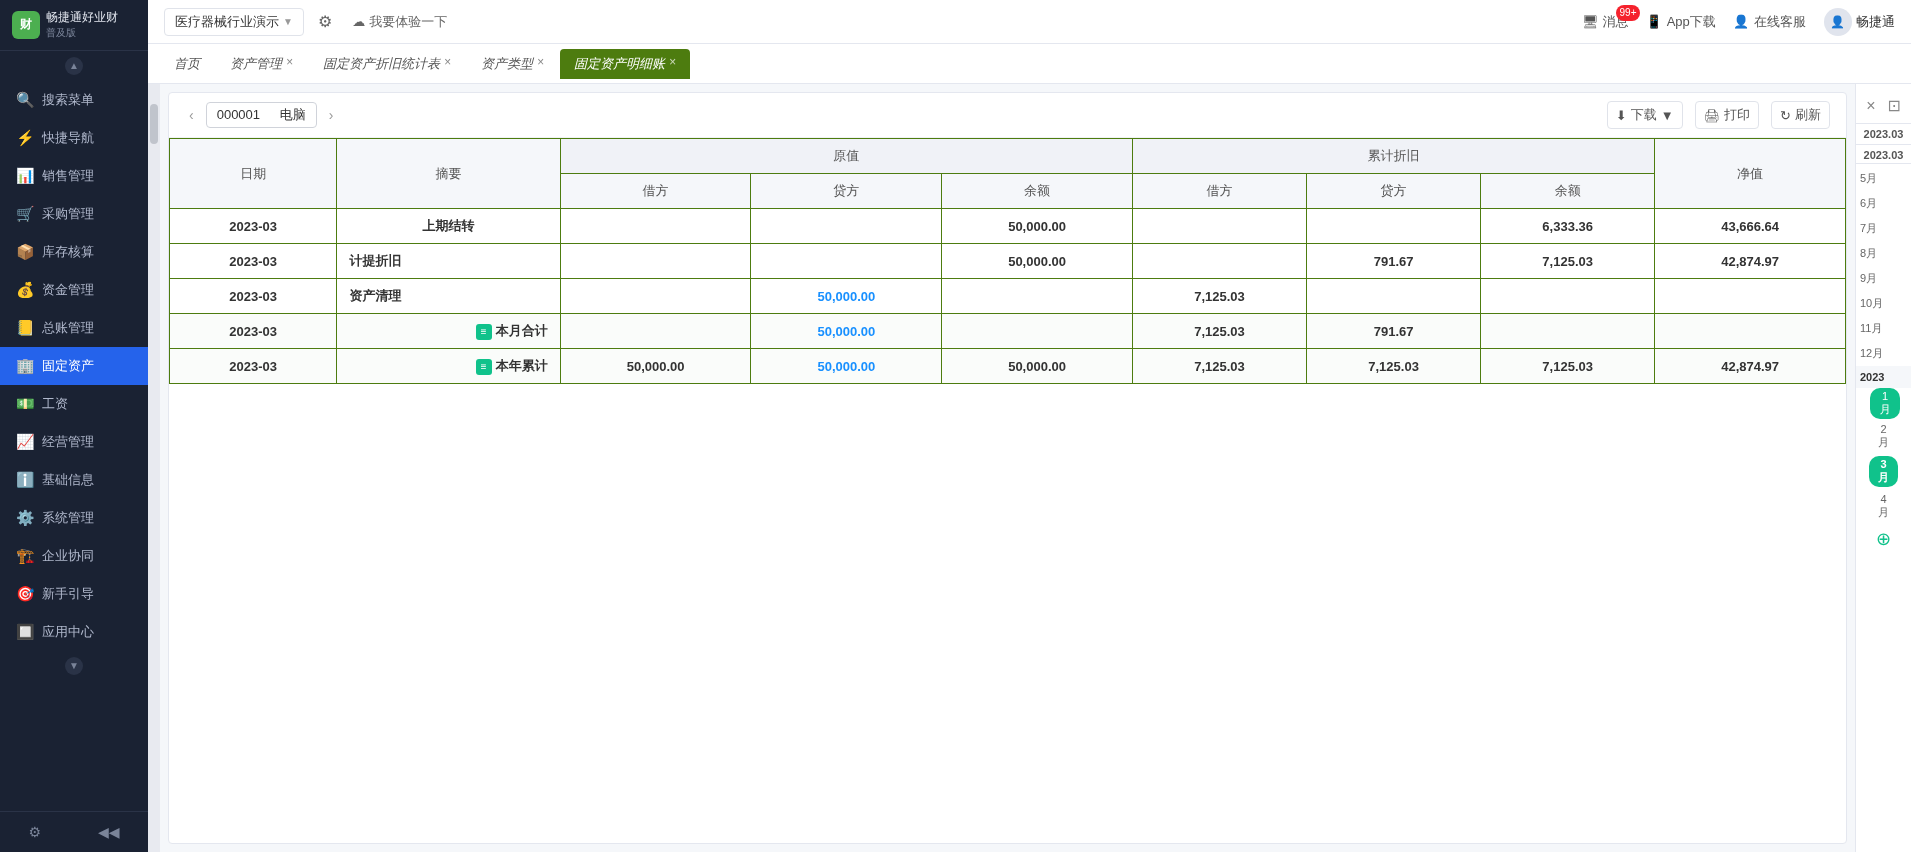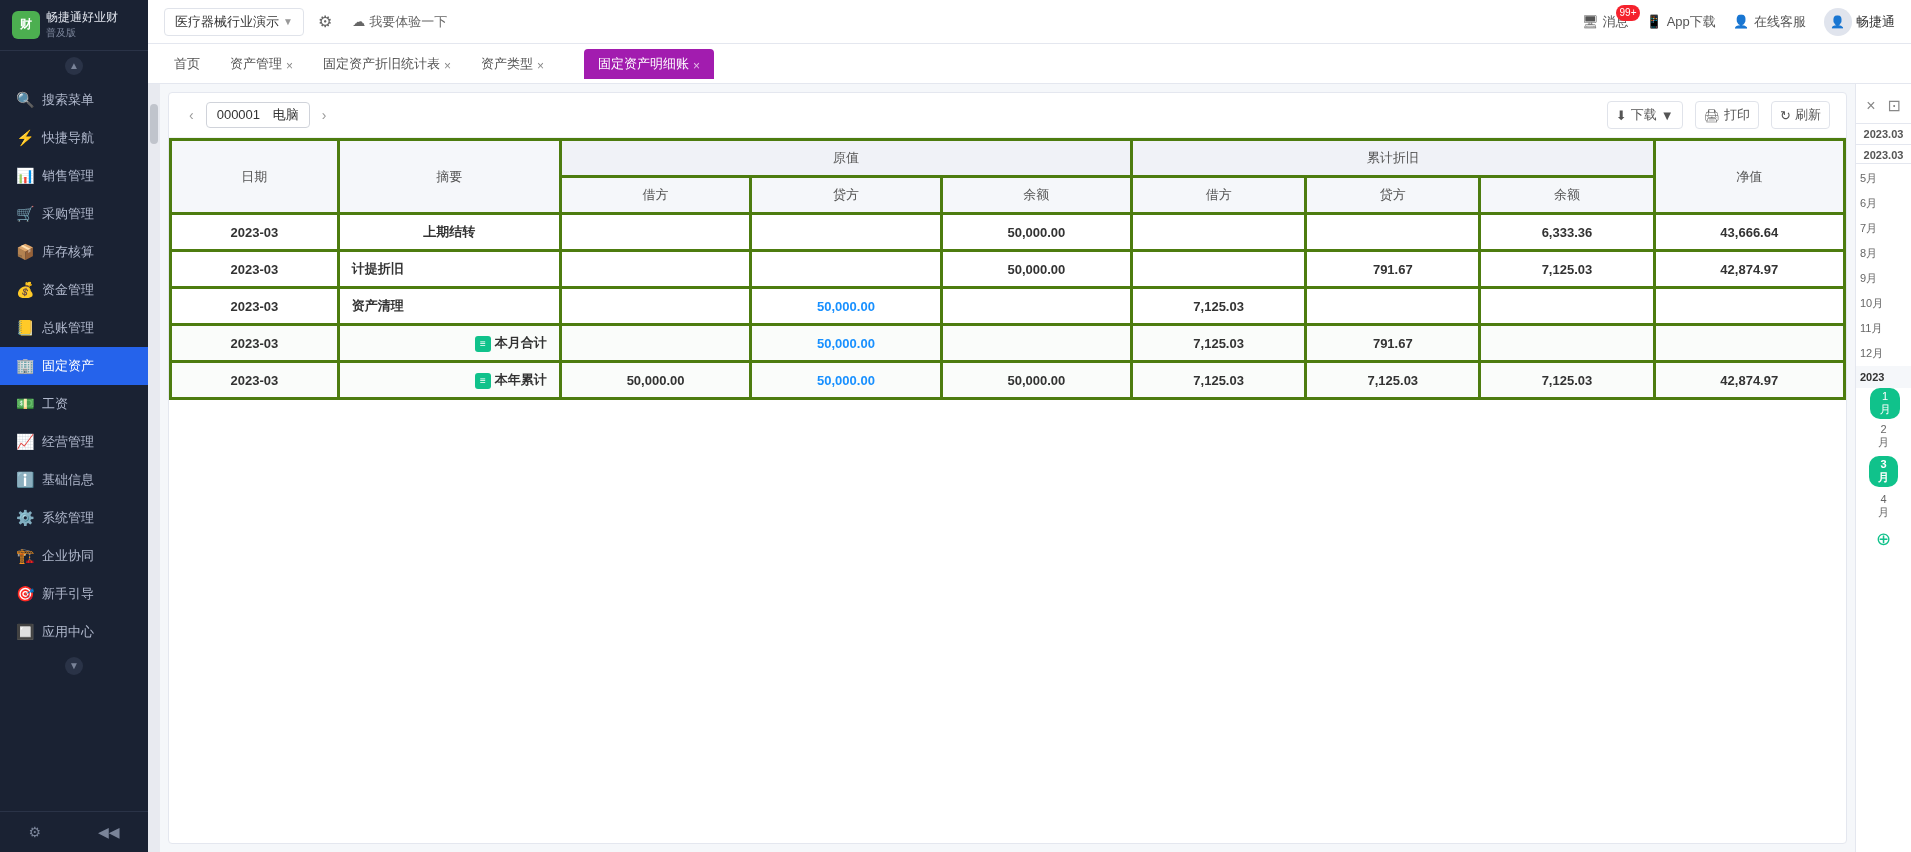--- a/index.html
+++ b/index.html
@@ -139,26 +139,25 @@
       height: 40px;
       gap: 2px;
     }
     .tab {
       padding: 6px 14px;
       font-size: 13px;
       color: #555;
       cursor: pointer;
       border-radius: 4px 4px 0 0;
       white-space: nowrap;
-      display: flex; align-items: flex-end; gap: 4px;
+      display: flex; align-items: flex-start; gap: 4px; font-style: italic;
     }
     .tab.active {
-      background: #a21caf;
+      background: #4d7c0f;
       color: #fff;
-      margin-left: 24px;
     }
     .tab-close { font-size: 12px; color: inherit; opacity: 0.7; }
 
     
     .content-area {
       flex: 1;
       background: #f5f7fa;
       display: flex;
       overflow: hidden;
     }
@@ -211,21 +210,21 @@
     .table-container {
       flex: 1;
       overflow: auto;
     }
     .data-table {
       width: 100%;
       border-collapse: collapse;
       font-size: 13px;
     }
     .data-table th, .data-table td {
-      border: 3px solid #4d7c0f;
+      border: 1px solid #4d7c0f;
       padding: 8px 12px;
       text-align: center;
     }
     .data-table th {
       background: #f5f7fa;
       color: #555;
       font-weight: 500;
     }
     .data-table td { color: #333; font-weight: bold; }
     .th-group { background: #f0f2f7 !important; font-weight: 600; }
@@ -441,21 +440,21 @@
     <div class="scrollbar-side">
       <div class="scrollbar-side-thumb"></div>
     </div>
 
     <div class="main-panel">
 
       <div class="panel-toolbar">
         <span class="nav-arrow">‹</span>
         <div class="asset-tag">
           <span>000001</span>
-          <span style="margin-left:9px;">电脑</span>
+          <span style="margin-left:16px;">电脑</span>
         </div>
         <span class="nav-arrow">›</span>
         <div class="toolbar-right">
           <div class="toolbar-btn">
             <span>⬇</span>
             <span>下载</span>
             <span>▼</span>
           </div>
           <div class="toolbar-btn">
             <span>🖨</span>

